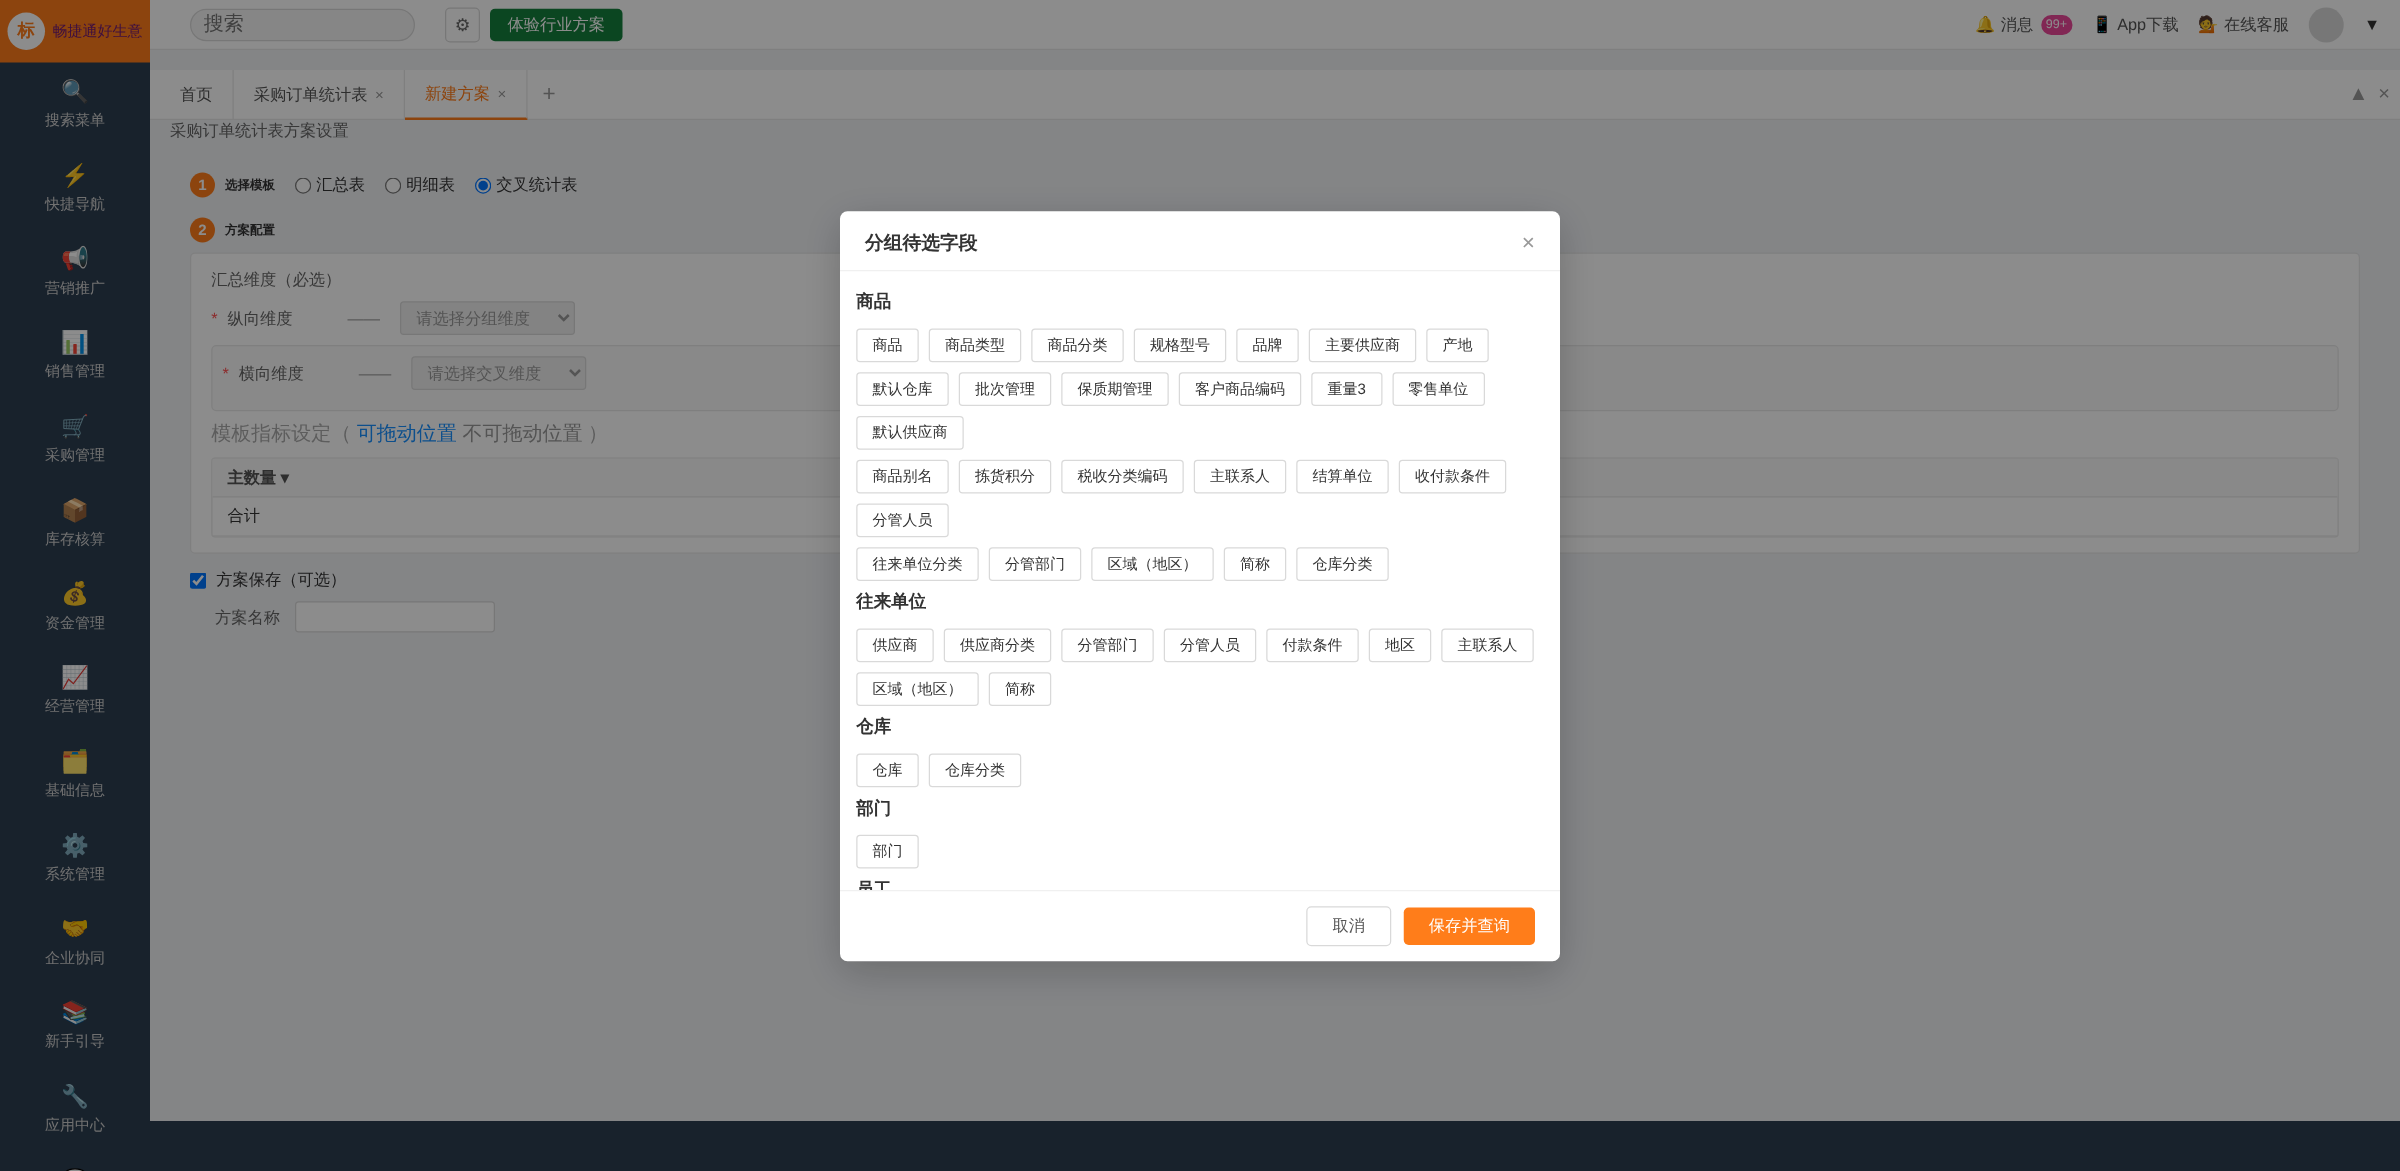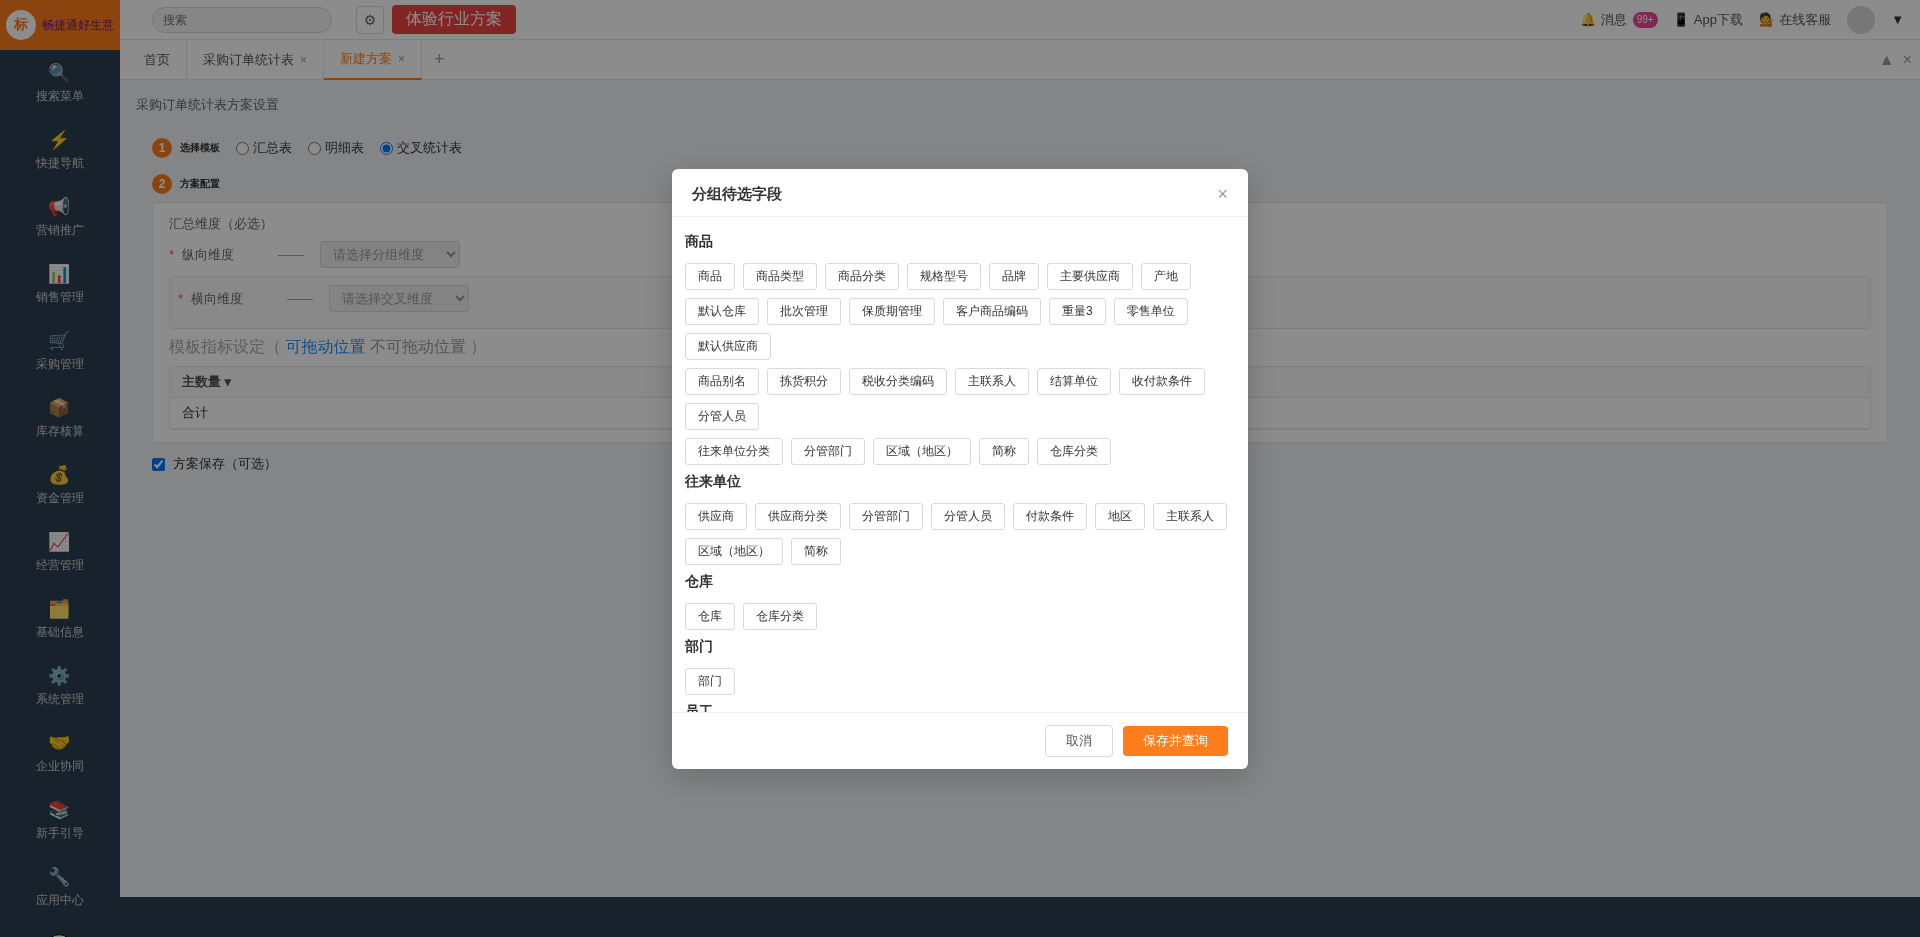--- a/index.html
+++ b/index.html
@@ -16,23 +16,23 @@
       position: fixed;
       top: 0; left: 0; right: 0;
       z-index: 100;
     }
     .top-bar-search {
       flex: 1;
       max-width: 200px;
       margin: 0 16px;
     }
     .top-bar-btn {
-      background: #ef4444; color: #fff;
+      background: #15803d; color: #fff;
       border: none; border-radius: 4px;
-      padding: 4px 14px; font-size: 16px;
+      padding: 4px 14px; font-size: 13px;
       cursor: pointer; margin-left: 8px;
     }
     .top-bar-settings {
       width: 28px; height: 28px;
       border: 1px solid #d9d9d9; border-radius: 4px;
       display: flex; align-items: center; justify-content: center;
       cursor: pointer; color: #666; font-size: 14px;
       margin-left: 8px;
     }
     .top-bar-right {
@@ -57,21 +57,21 @@
 
     
     .tab-bar {
       height: 40px;
       background: #fff;
       border-bottom: 1px solid #e8e8e8;
       display: flex;
       align-items: center;
       padding: 0 8px;
       position: fixed;
-      top: 40px; left: 120px; right: 0;
+      top: 56px; left: 120px; right: 0;
       z-index: 99;
     }
     .tab-item {
       display: flex; align-items: center;
       padding: 0 16px; height: 40px;
       cursor: pointer; font-size: 13px;
       color: #555; border-right: 1px solid #e8e8e8;
       white-space: nowrap;
     }
     .tab-item.active {
@@ -301,21 +301,21 @@
     <span>应用中心</span>
   </div>
   <div class="sidebar-item">
     <span class="si-icon">💬</span>
 
   </div>
 
 </div>
 
 <div class="top-bar" style="left:120px;">
-  <input type="text" class="top-bar-search" style="max-width: 180px; height: 26px; border: 1px solid rgb(217, 217, 217); border-radius: 13px; padding: 0px 10px; font-size: 12px; outline: none; background: rgb(245, 245, 245);" placeholder="搜索">
+  <input type="text" class="top-bar-search" style="max-width: 180px; height: 26px; border: 1px solid rgb(217, 217, 217); border-radius: 13px; padding: 0px 10px; font-size: 16px; outline: none; background: rgb(245, 245, 245);" placeholder="搜索">
   <div class="top-bar-settings">⚙</div>
   <button class="top-bar-btn">体验行业方案</button>
   <div class="top-bar-right">
     <div class="top-bar-right-item">
       <span>🔔</span>
       <span>消息</span>
       <span class="badge">99+</span>
     </div>
     <div class="top-bar-right-item">
       <span>📱</span>
@@ -401,20 +401,24 @@
           <span class="col-1">合计</span>
           <span class="col-2">合计</span>
         </div>
       </div>
     </div>
 
     <div style="display:flex; align-items:center; gap:8px; margin-top:8px;">
       <input type="checkbox" checked="" style="">
       <span>方案保存（可选）</span>
     </div>
+    <div style="margin-top:8px; margin-left:20px;">
+      <span style="color:#666; font-size:13px;">方案名称</span>
+      <input type="text" style="margin-left: 8px; padding: 4px 8px; border: 1px solid rgb(217, 217, 217); border-radius: 3px; width: 160px;">
+    </div>
   </div>
 </div>
 
 <div class="overlay">
   <div class="modal">
     <div class="modal-header">
       <span class="modal-title">分组待选字段</span>
       <span class="modal-close">×</span>
     </div>
     <div class="modal-body">

